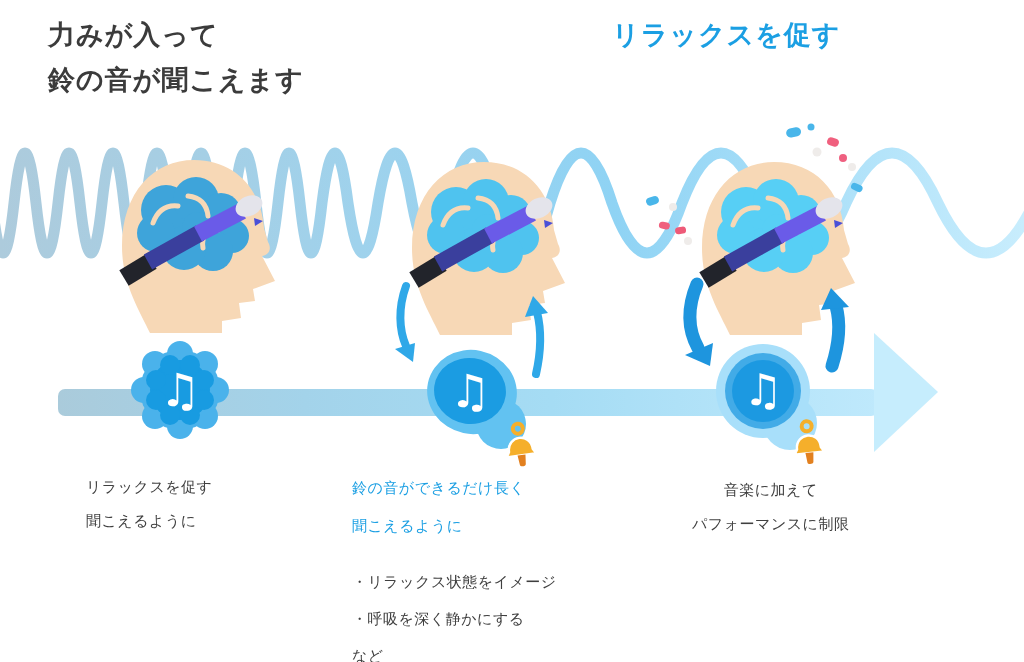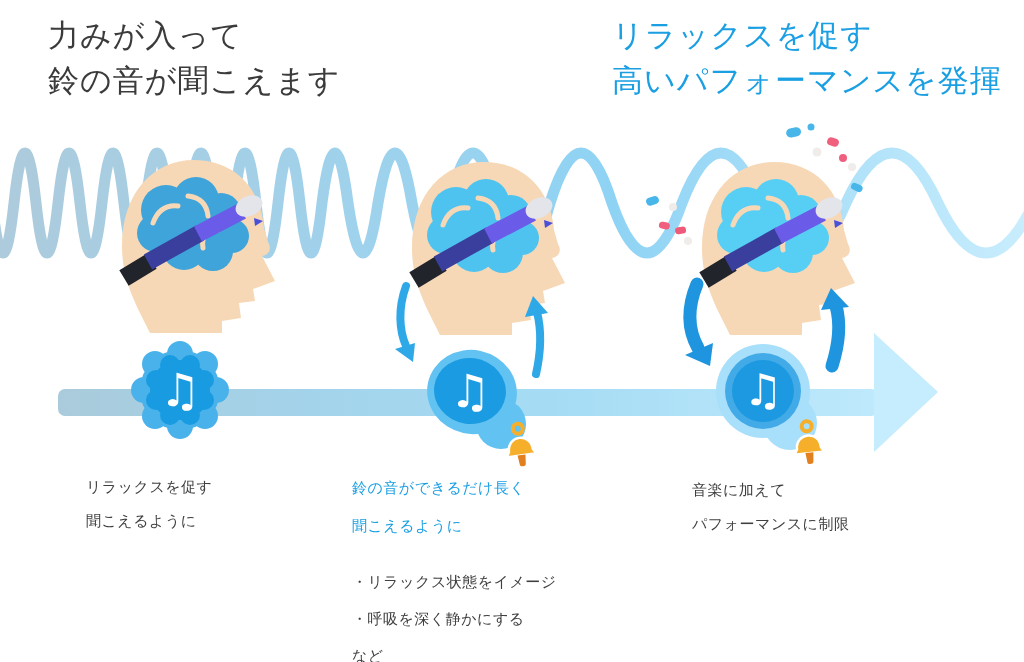--- a/index.html
+++ b/index.html
@@ -7,31 +7,31 @@
     --dark-text:#3B3B3B;
     --body-text:#3F3F3F;
     --skin:#F7D8B6;
   }
   html,body{margin:0;padding:0;background:#fff;}
   .canvas{
     position:relative;width:1024px;height:662px;background:#ffffff;
     font-family:"Liberation Sans","DejaVu Sans",sans-serif;overflow:hidden;
   }
   .scene{position:absolute;left:0;top:0;}
-  .title{position:absolute;font-weight:normal;font-size:31px;line-height:45px;letter-spacing:1px;white-space:nowrap;}
+  .title{position:absolute;font-weight:bold;font-size:27px;line-height:45px;letter-spacing:1px;white-space:nowrap;}
   .title span{display:block;}
   .title-left{left:48px;top:13px;color:var(--dark-text);}
   .title-right{left:612px;top:13px;color:var(--accent-blue);}
   .stage-caption{position:absolute;font-size:15px;line-height:34px;color:var(--body-text);letter-spacing:0.5px;white-space:nowrap;}
   .stage-caption span{display:block;}
   .stage-1{left:86px;top:470px;}
   .stage-2{left:352px;top:469px;line-height:38px;}
   .stage-2 .heading{color:var(--accent-blue);font-weight:normal;}
   .stage-2 .bullets{margin-top:18px;line-height:37px;}
-  .stage-3{left:692px;top:473px;}
+  .stage-3{left:692px;top:473px;text-align:center;}
 </style>
 </head>
 <body>
 
 <div class="canvas">
 
   <svg class="scene" width="1024" height="662" viewBox="0 0 1024 662">
     <defs>
       <linearGradient id="waveGrad" x1="0" y1="0" x2="1024" y2="0" gradientUnits="userSpaceOnUse">
         <stop offset="0" stop-color="#ADCBDC"></stop>
@@ -177,21 +177,20 @@
       <use href="#bell" x="790" y="421" width="32" height="46" transform="rotate(-6 790 421)"></use>
     </g>
   </svg>
 
   <div class="title title-left">
     <span>力みが入って</span>
     <span>鈴の音が聞こえます</span>
   </div>
   <div class="title title-right">
     <span>リラックスを促す</span>
-    <span>高いパフォーマンスを発揮</span>
   </div>
 
   <div class="stage-caption stage-1">
     <span>リラックスを促す</span>
     <span>聞こえるように</span>
   </div>
 
   <div class="stage-caption stage-2">
     <span class="heading">鈴の音ができるだけ長く</span>
     <span class="heading">聞こえるように</span>

